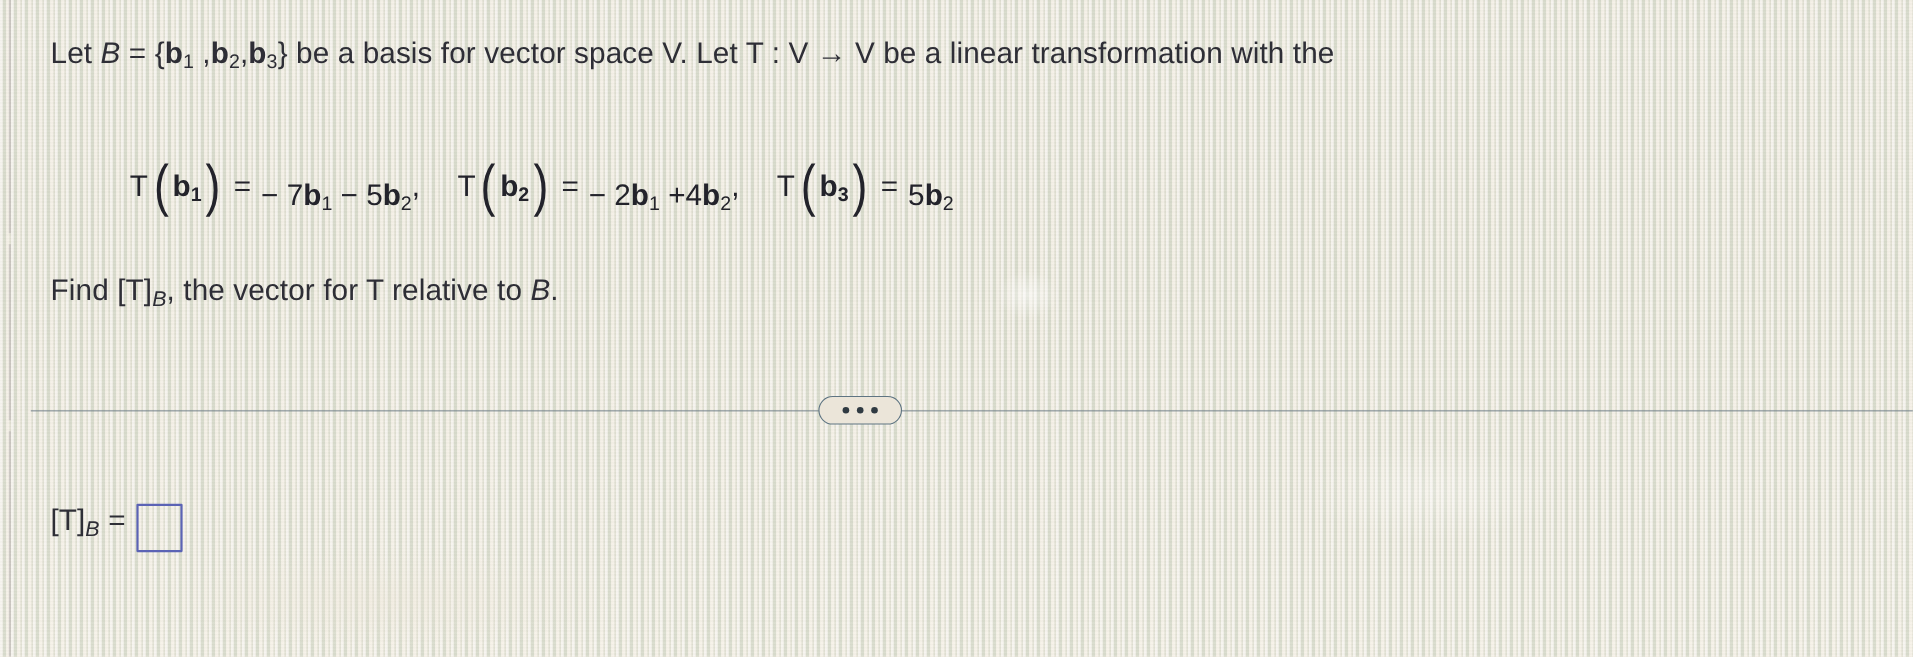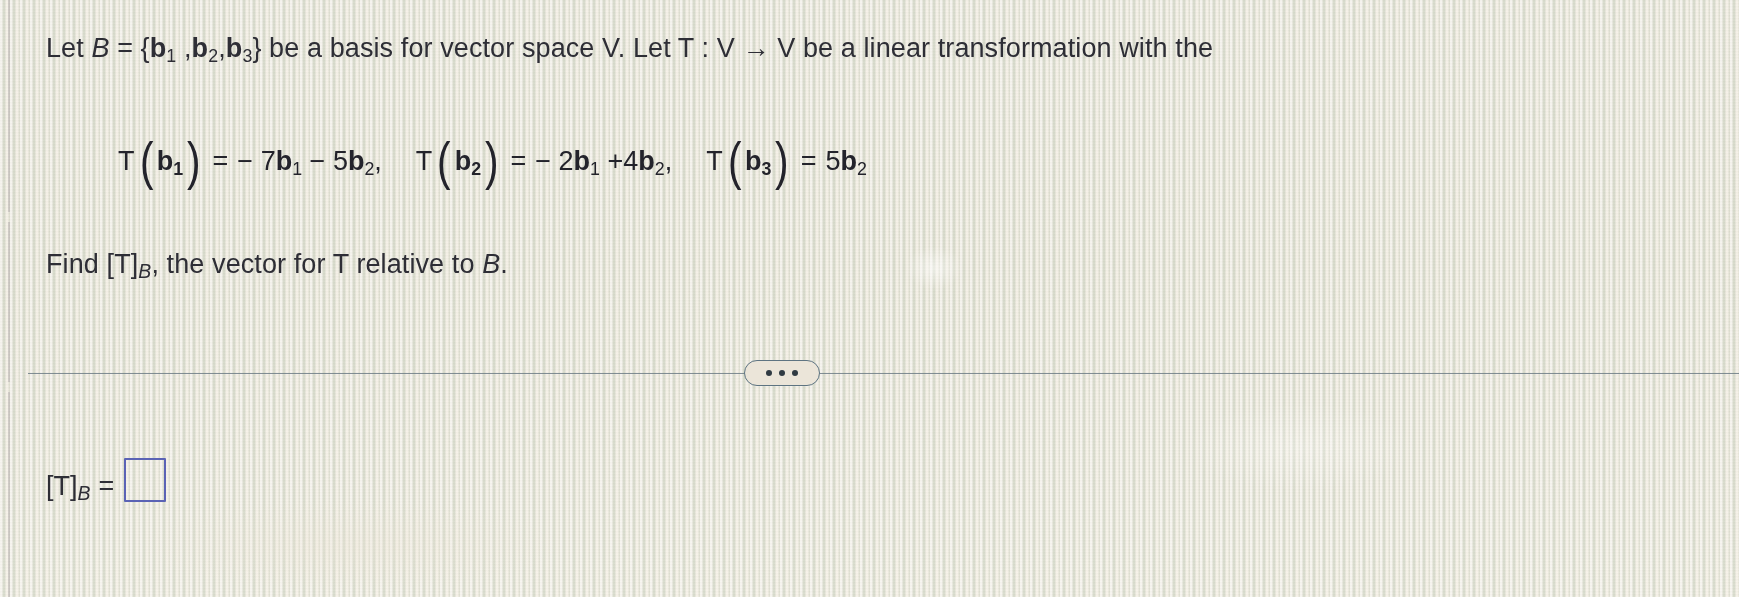--- a/index.html
+++ b/index.html
@@ -102,21 +102,21 @@
     font-size: 52px;
     font-weight: 300;
     line-height: 0.6;
     color: #23232b;
     transform: scaleX(0.78);
   }
   .parg { padding: 0 1px; }
 
   .arg { font-size: 27px; font-weight: bold; padding: 0 1px; text-align: right; }
   .rel { margin: 0 9px; font-size: 27px; }
-  .term { font-size: 27px; }
+  .term { font-size: 27px; margin-top: 16px; }
   .term b { font-weight: bold; }
 
   
   .divider-wrap {
     position: absolute;
     top: 360px;
     left: 28px;
     right: 0px;
     height: 26px;
   }
@@ -151,21 +151,21 @@
     border-radius: 50%;
     background: #2f3a42;
   }
 
   
   .answer-row {
     position: absolute;
     left: 46px;
     top: 458px;
     display: flex;
-    align-items: flex-end;
+    align-items: flex-start;
     font-size: 27px;
     color: #2e2e36;
   }
   .ans-label { white-space: nowrap; }
   .ans-eq { margin: 0 10px 0 8px; }
   .answer-box {
     width: 42px;
     height: 44px;
     border: 2px solid #5b63b5;
     background: transparent;

